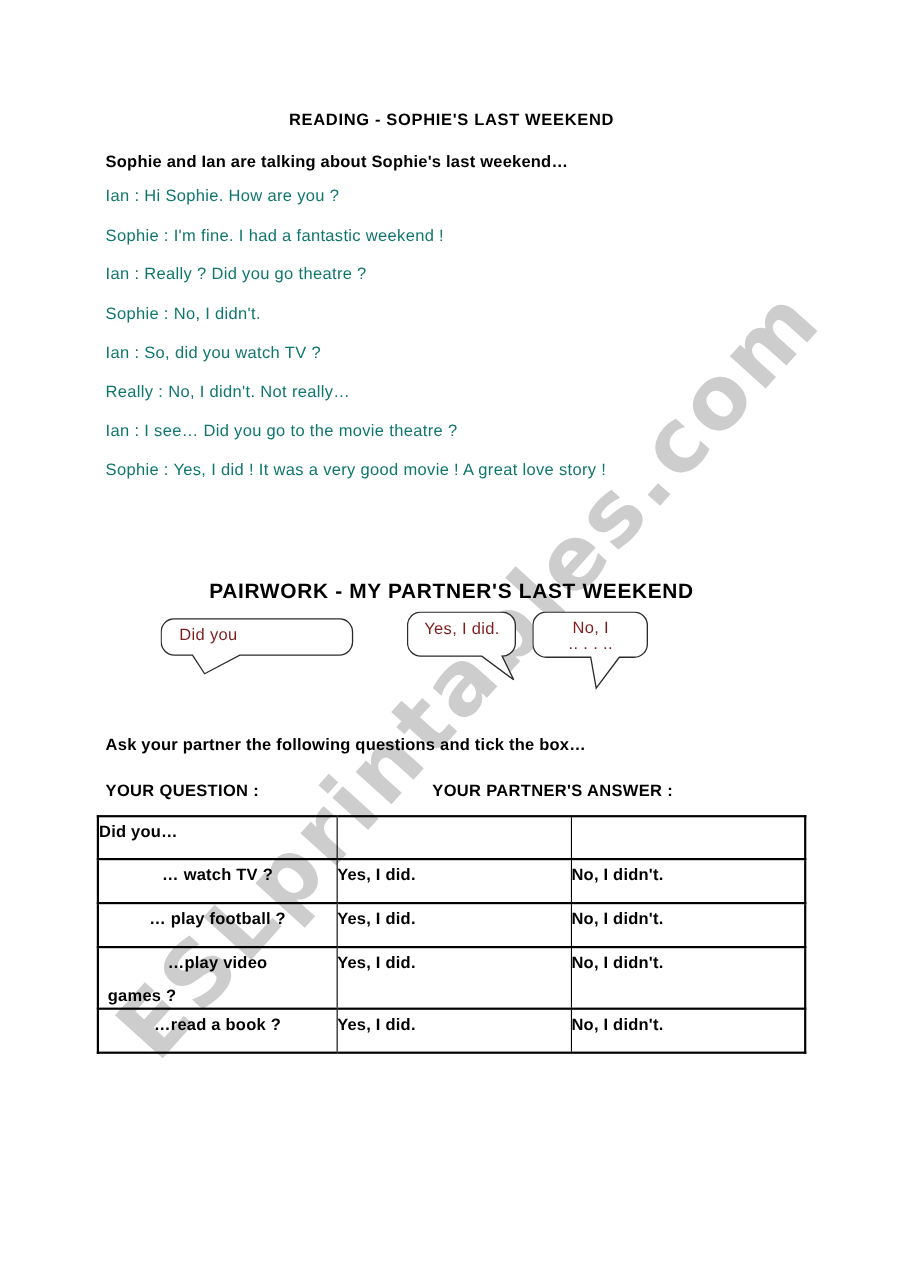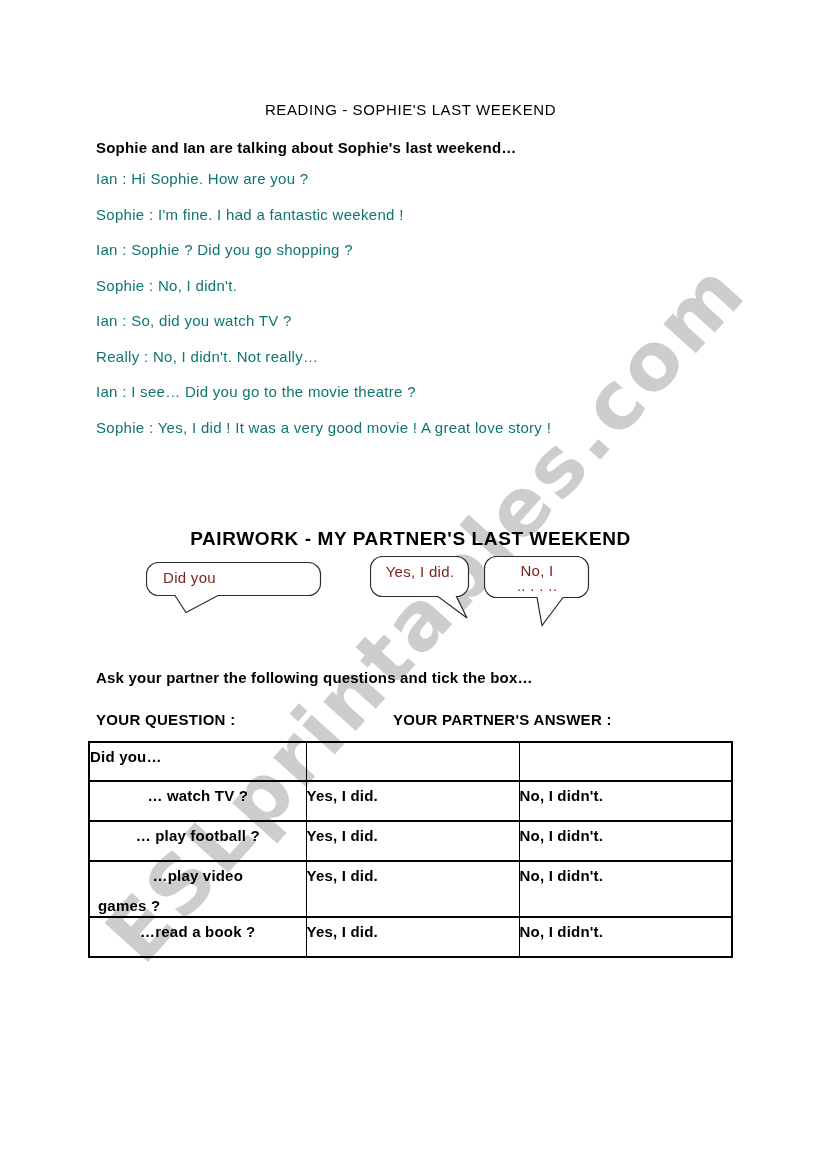--- a/index.html
+++ b/index.html
@@ -21,21 +21,21 @@
     font-size:80px;
     letter-spacing:4px;
     color:#cdcdcd;
     white-space:nowrap;
     z-index:0;
     user-select:none;
   }
   .layer{position:absolute;inset:0;z-index:1;}
   .doc-title{
     position:absolute;top:101px;left:0;width:100%;
-    text-align:center;font-weight:normal;font-size:15px;letter-spacing:.6px;
+    text-align:center;font-weight:bold;font-size:15px;letter-spacing:.6px;
   }
   .intro{
     position:absolute;top:139px;left:96px;
     font-weight:bold;font-size:15px;letter-spacing:.2px;
   }
   .dialogue{position:absolute;top:171px;left:96px;}
   .dialogue p{
     margin:0 0 20.5px 0;height:15px;line-height:15px;
     font-size:15px;color:#0f766e;letter-spacing:.3px;white-space:nowrap;
   }
@@ -87,21 +87,21 @@
 
   <div class="layer">
 
     <div class="doc-title">READING -  SOPHIE'S LAST WEEKEND</div>
 
     <div class="intro">Sophie and Ian are talking about Sophie's last weekend…</div>
 
     <div class="dialogue">
       <p>Ian : Hi Sophie. How are you ?</p>
       <p>Sophie : I'm fine. I had a fantastic weekend !</p>
-      <p>Ian : Sophie ?  Did you go shopping ?</p>
+      <p>Ian : Really ?  Did you go theatre ?</p>
       <p>Sophie : No, I didn't.</p>
       <p>Ian : So, did you watch TV ?</p>
       <p>Really : No, I didn't. Not really…</p>
       <p>Ian : I see… Did you go to the movie theatre ?</p>
       <p>Sophie : Yes, I did ! It was a very good movie ! A great love story !</p>
     </div>
 
     <div class="pairwork-title">PAIRWORK - MY PARTNER'S LAST WEEKEND</div>
 
     <svg class="bubble-svg" style="left:146px;top:562px;" width="178" height="56">

